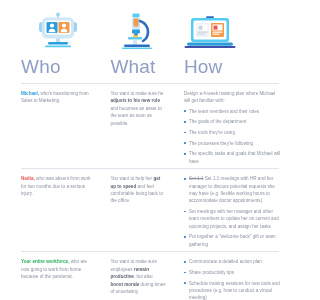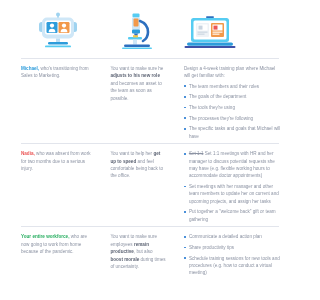--- a/index.html
+++ b/index.html
@@ -196,20 +196,31 @@
           <rect x="28.5" y="19.6" width="10" height="1.1" fill="#ffffff"></rect>
           <rect x="28.5" y="21.6" width="7" height="1.1" fill="#ffffff"></rect>
 
           <rect x="3" y="30.5" width="46" height="3.2" rx="1.6" fill="#2d9cdb"></rect>
           <rect x="0.5" y="34" width="51" height="2" rx="1" fill="#3f51a8"></rect>
         </svg>
       </div>
     </div>
   </div>
 
+  <div class="title-row">
+    <div class="col-who">
+      <div class="heading">Who</div>
+    </div>
+    <div class="col-what">
+      <div class="heading">What</div>
+    </div>
+    <div class="col-how">
+      <div class="heading">How</div>
+    </div>
+  </div>
 
   <div class="divider"></div>
 
   <div class="body-row">
     <div class="cell col-who">
       <p class="txt">
         <span class="persona-name persona-blue">Michael,</span>
         <span>who's transitioning from Sales to Marketing.</span>
       </p>
     </div>

